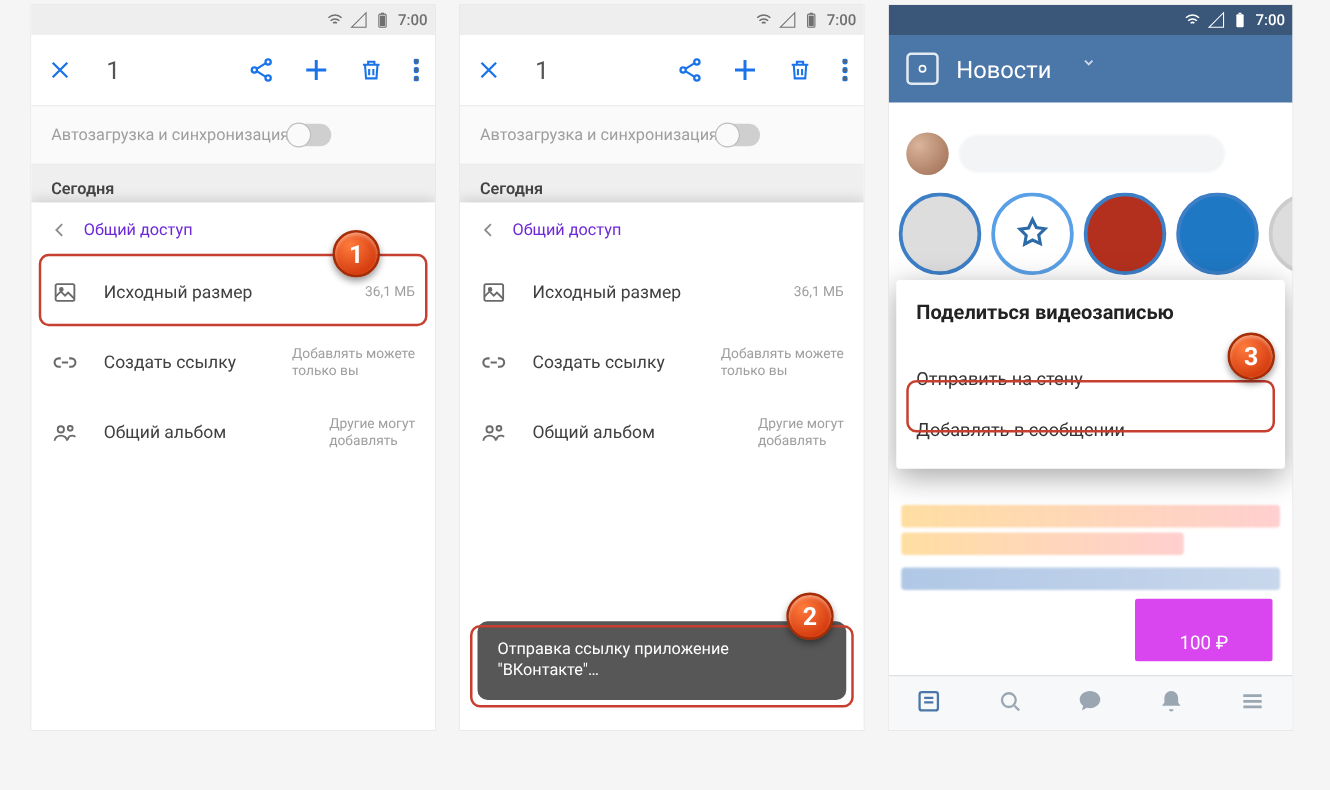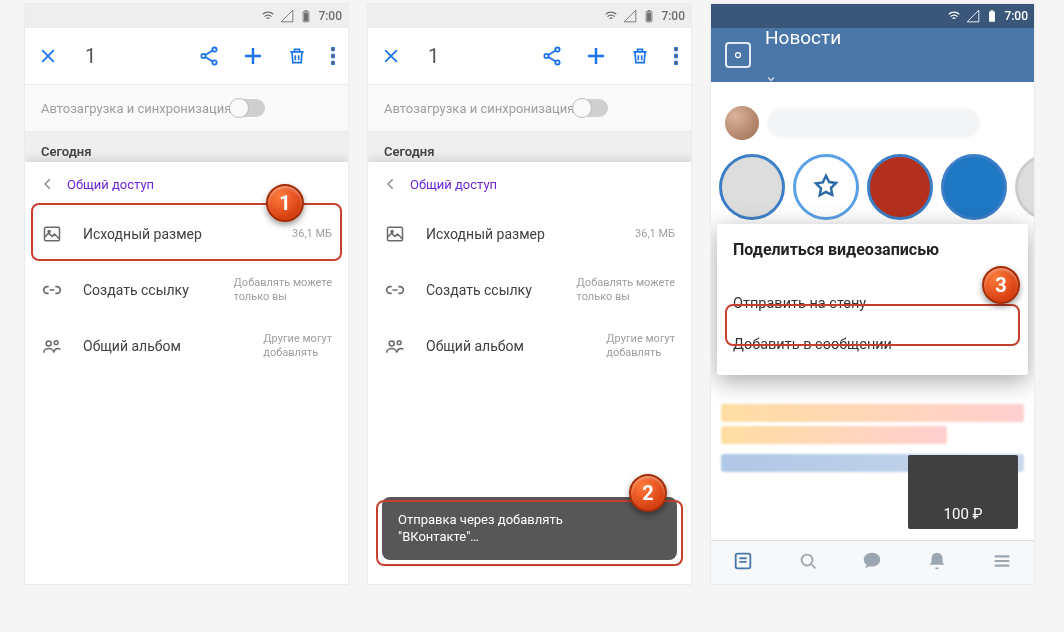--- a/index.html
+++ b/index.html
@@ -182,21 +182,21 @@
   .vk-bottombar {
     position:absolute; bottom:0; left:0; right:0; height:44px;
     background:#f7f8fa;
     border-top:1px solid #dcdfe3;
     display:flex; justify-content:space-around; align-items:center;
   }
   .vk-bottombar svg { width:22px; height:22px; }
 
   .green-card {
     position:absolute; right: 16px; bottom: 55px;
-    width: 110px; height: 74px; background:#404040; color:#fff;
+    width: 110px; height: 50px; background:#d946ef; color:#fff;
     display:flex;align-items:flex-end;justify-content:center;
     font-size:15px; padding-bottom:6px; filter: blur(.5px);
     border-radius:2px;
   }
 
   .avatar-small {
     width:34px;height:34px;border-radius:50%;
     background: radial-gradient(circle at 30% 30%, #d9b49b, #9c6a4e);
     position:absolute; left:14px; top: 102px;
   }
@@ -417,21 +417,21 @@
               <circle cx="17" cy="8" r="2.3"></circle>
               <path d="M14.5 19c.5-2.5 2.5-4 4.5-4 1 0 2 .3 3 1"></path>
             </svg>
           </div>
         <div class="main">Общий альбом</div>
         <div class="sub"><span>Другие могут</span><br><span>добавлять</span></div>
       </div>
     </div>
 
     <div class="toast" style="bottom:24px;">
-      <span>Отправка через добавлять</span><br><span>"ВКонтакте"…</span>
+      <span>Отправка ссылку приложение</span><br><span>"ВКонтакте"…</span>
     </div>
     <div class="highlight-red" style="left:8px; right:8px; bottom:18px; height:66px;"></div>
     <div class="badge" style="bottom:72px; right:24px;">2</div>
   </div>
 
   <div class="phone">
     <div class="statusbar dark">
       <svg viewBox="0 0 24 24" fill="none" stroke="#fff" stroke-width="2">
           <path d="M3 9c5-5 13-5 18 0M6 13c3.3-3.3 8.7-3.3 12 0M9.5 16.5c1.4-1.4 3.6-1.4 5 0M12 20h0"></path>
         </svg>
@@ -444,21 +444,21 @@
         </svg>
       <span>7:00</span>
     </div>
 
     <div class="vk-top">
       <div class="cam">
         <svg width="12" height="12" viewBox="0 0 24 24" fill="none" stroke="#fff" stroke-width="2.5">
             <circle cx="12" cy="12" r="5"></circle>
           </svg>
       </div>
-      <div style="display:flex;align-items:flex-start;gap:24px;flex-direction:column;">
+      <div style="display:flex;align-items:flex-start;gap:24px;">
         <span>Новости</span>
         <svg width="12" height="12" viewBox="0 0 24 24" fill="none" stroke="#cdd9e6" stroke-width="3">
             <path d="M6 9l6 6 6-6"></path>
           </svg>
       </div>
     </div>
 
     <div class="avatar-small"></div>
     <div class="compose-box"></div>
 
@@ -478,21 +478,21 @@
     <div class="bg-feed" style="top:422px;width:70%;"></div>
     <div class="bg-feed" style="top:450px;background:linear-gradient(90deg,#b0c8e6,#c8d7ec);"></div>
 
     <div class="green-card">
       <span>100 ₽</span>
     </div>
 
     <div class="vk-sheet">
       <h3>Поделиться видеозаписью</h3>
       <div class="vk-opt">Отправить на стену</div>
-      <div class="vk-opt">Добавить в сообщении</div>
+      <div class="vk-opt">Добавлять в сообщении</div>
     </div>
 
     <div class="highlight-red" style="left:14px; right:14px; top:300px; height:42px;"></div>
     <div class="badge" style="top:262px; right:14px;">3</div>
 
     <div class="vk-bottombar">
       <div><svg viewBox="0 0 24 24" fill="none" stroke="#4a76a8" stroke-width="2">
             <rect x="4" y="4" width="16" height="16" rx="2"></rect>
             <path d="M8 9h8M8 13h8"></path>
           </svg></div>

